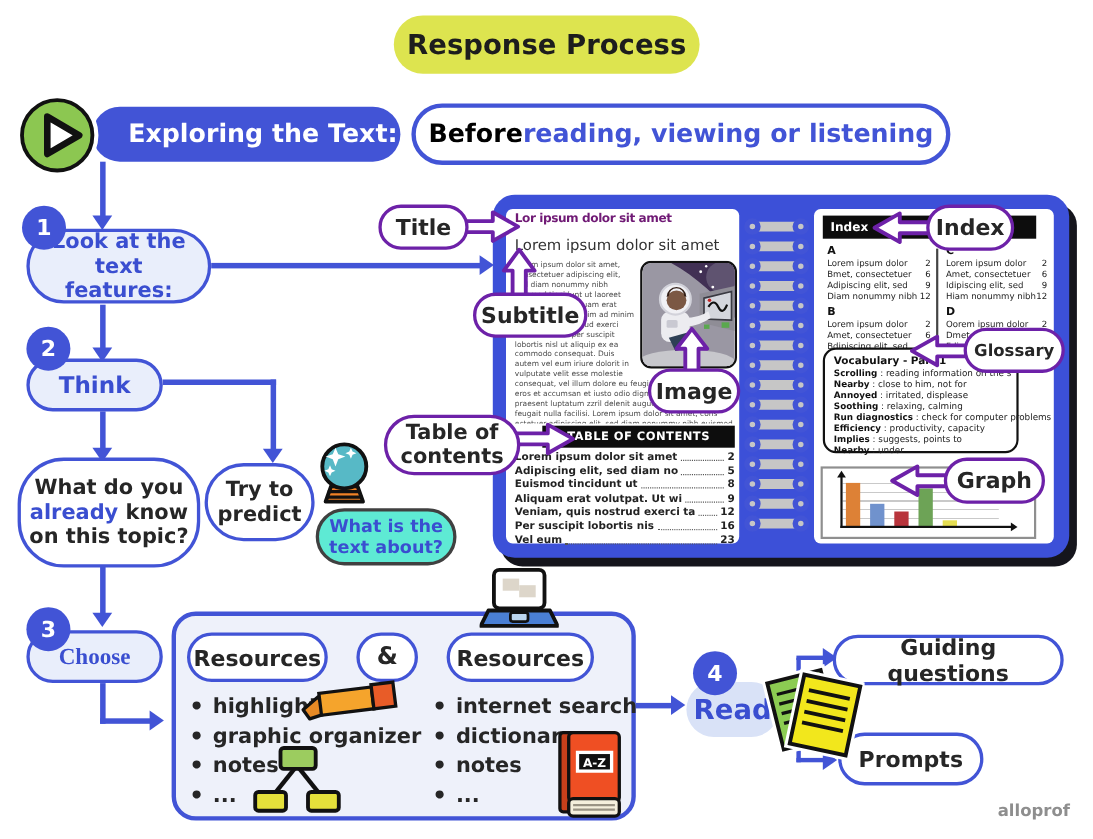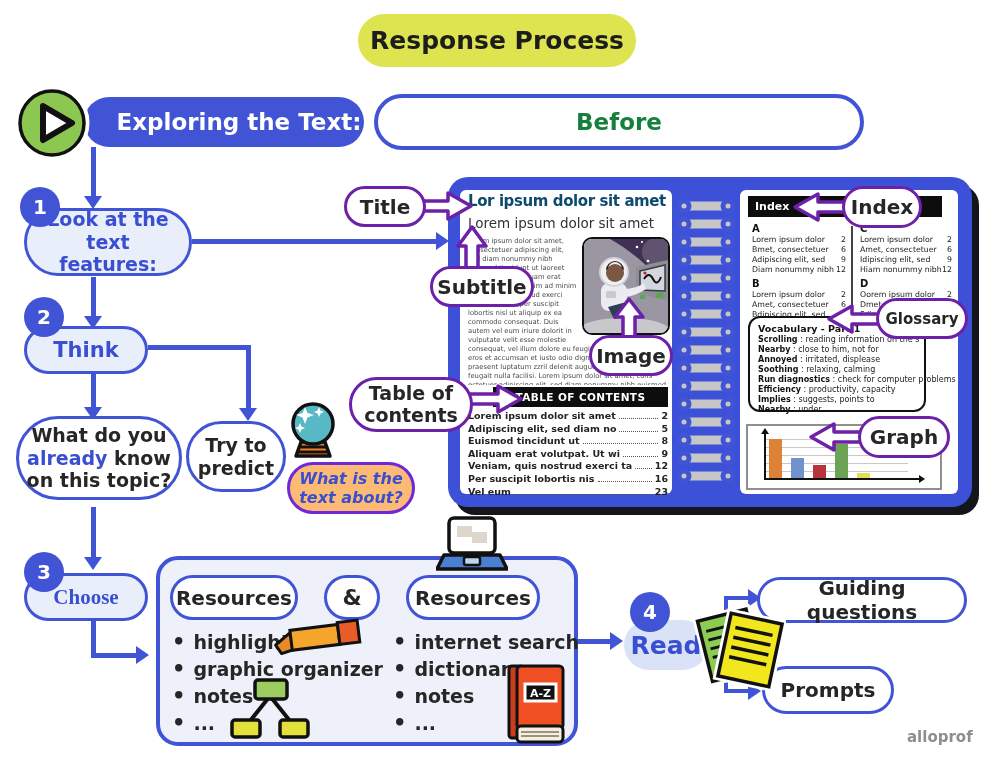--- a/index.html
+++ b/index.html
@@ -7,36 +7,36 @@
        font-family:"DejaVu Sans","Liberation Sans",sans-serif;overflow:hidden;}
   .abs{position:absolute;}
   
   .pill{display:flex;align-items:center;justify-content:center;text-align:center;
         border-radius:40px;box-sizing:border-box;font-weight:bold;}
   .pill-yellow{background:#dde44f;color:#1d1d1d;font-size:25px;}
   .pill-blue{background:#4254d6;color:#ffffff;font-size:23px;border-radius:26px;}
   .pill-outline-blue{background:#ffffff;border:4px solid #4254d6;color:#4254d6;font-size:23px;}
   .pill-light{background:#e9eefb;border:3.5px solid #4254d6;color:#3a4ed0;}
   .pill-white{background:#ffffff;border:3.5px solid #4254d6;color:#262626;}
-  .pill-soft{background:#fdba74;border:3px solid #6d28d9;color:#3a4ed0;font-style:italic;}
+  .pill-soft{background:#5eead4;border:3px solid #404040;color:#3a4ed0;}
   .pill-flat{background:#d9e2f7;color:#3a4ed0;}
   .callout{background:#ffffff;border:3.5px solid #6d21a8;color:#262626;
            display:flex;align-items:center;justify-content:center;text-align:center;
            border-radius:24px;box-sizing:border-box;font-weight:bold;z-index:40;}
   
   .line{background:#4254d6;z-index:5;}
   .ah{width:0;height:0;z-index:5;}
   .ah-down{border-left:9px solid transparent;border-right:9px solid transparent;border-top:13px solid #4254d6;}
   .ah-right{border-top:9px solid transparent;border-bottom:9px solid transparent;border-left:13px solid #4254d6;}
   .badge{background:#4254d6;color:#fff;border-radius:50%;display:flex;align-items:center;
          justify-content:center;font-weight:bold;font-size:20px;z-index:20;}
   
   .notebook{background:#3c50d8;border-radius:20px;box-shadow:7px 8px 0 #15151c;z-index:10;}
   .page{background:#ffffff;border-radius:6px;z-index:11;}
-  .lp-title{font-size:15px;font-weight:bold;color:#0c4a6e;letter-spacing:-0.4px;z-index:12;}
+  .lp-title{font-size:11px;font-weight:bold;color:#701a75;letter-spacing:-0.4px;z-index:12;}
   .lp-subtitle{font-size:13.5px;color:#333;z-index:12;}
   .lp-body{font-size:6.8px;line-height:1.32;color:#4b4b4b;z-index:12;text-align:left;}
   .float-img{float:right;width:84px;height:94px;margin:0 0 3px 5px;border:2px solid #101010;
              border-radius:10px;overflow:hidden;}
   .banner{background:#0d0d0d;color:#ffffff;font-weight:bold;display:flex;align-items:center;z-index:12;}
   .toc-row{display:flex;align-items:flex-end;font-size:9.5px;font-weight:600;color:#222;margin-bottom:1.6px;}
   .toc-row .leader{flex:1;border-bottom:1.6px dotted #555;margin:0 3px 2px 3px;}
   .idx-letter{font-size:10px;font-weight:bold;color:#111;margin:2px 0 1px 0;}
   .idx-row{display:flex;justify-content:space-between;font-size:7.8px;color:#222;line-height:1.3;}
   .vocab-box{border:2.5px solid #111;border-radius:12px;background:#fff;padding:5px 8px;z-index:12;box-sizing:border-box;}
@@ -65,21 +65,22 @@
   <svg width="76" height="76" viewBox="0 0 76 76">
     <circle cx="38" cy="38" r="35" fill="#8cc751" stroke="#ffffff" stroke-width="5"></circle>
     <circle cx="38" cy="38" r="32" fill="#8cc751" stroke="#111111" stroke-width="3.5"></circle>
     <polygon points="29,21 58,38 29,55" fill="#ffffff" stroke="#111111" stroke-width="6" stroke-linejoin="round"></polygon>
   </svg>
 </div>
 
 <div class="abs pill pill-blue" style="left:84px;top:97px;width:280px;height:50px;padding-left:30px;z-index:20;">Exploring the Text:</div>
 
 <div class="abs pill pill-outline-blue" style="left:374px;top:94px;width:490px;height:56px;border-radius:28px;">
-  <span style="color:#15803d;">Before</span>
+  <span style="color:#000000;">Before</span>
+    <span> reading, viewing or listening</span>
 </div>
 
 <div class="abs line" style="left:91px;top:147px;width:5px;height:50px;"></div>
 <div class="abs ah ah-down" style="left:84px;top:196px;"></div>
 
 <div class="abs line" style="left:192px;top:239px;width:246px;height:5px;"></div>
 <div class="abs ah ah-right" style="left:436px;top:232px;"></div>
 
 <div class="abs line" style="left:91px;top:277px;width:5px;height:42px;"></div>
 <div class="abs ah ah-down" style="left:84px;top:316px;"></div>
@@ -106,21 +107,21 @@
 <div class="abs ah ah-right" style="left:748px;top:589px;"></div>
 <div class="abs line" style="left:724px;top:689px;width:26px;height:4px;"></div>
 <div class="abs ah ah-right" style="left:748px;top:682px;"></div>
 
 <div class="abs badge" style="left:20px;top:187px;width:40px;height:40px;">1</div>
 <div class="abs pill pill-light" style="left:24px;top:208px;width:168px;height:68px;font-size:19px;line-height:1.18;padding:0 10px;z-index:15;">Look at the text features:</div>
 
 <div class="abs badge" style="left:24px;top:297px;width:40px;height:40px;">2</div>
 <div class="abs pill pill-light" style="left:24px;top:326px;width:124px;height:48px;font-size:21px;z-index:15;">Think</div>
 
-<div class="abs pill pill-white" style="left:16px;top:416px;width:166px;height:84px;font-size:19px;line-height:1.2;border-radius:42px;padding:0 6px;z-index:15;">
+<div class="abs pill pill-white" style="left:16px;top:416px;width:166px;height:100px;font-size:19px;line-height:1.2;border-radius:42px;padding:0 6px;z-index:15;">
   <div>
     <span>What do you </span><span style="color:#3a4ed0;">already</span><span> know on this topic?</span>
   </div>
 </div>
 
 <div class="abs pill pill-white" style="left:186px;top:421px;width:100px;height:71px;font-size:19px;line-height:1.2;border-radius:36px;z-index:15;text-align:center;">Try to predict</div>
 
 <div class="abs" style="left:281px;top:399px;width:64px;height:64px;z-index:22;">
   <svg width="64" height="64" viewBox="0 0 64 64">
     <circle cx="32" cy="25" r="24" fill="#ffffff"></circle>

